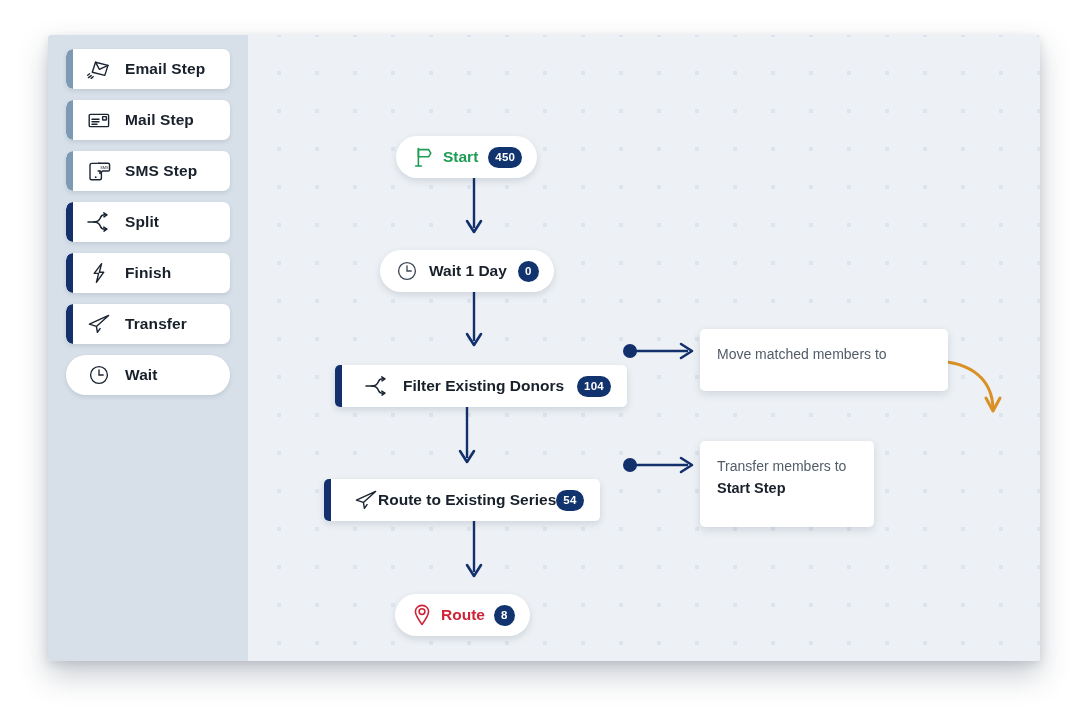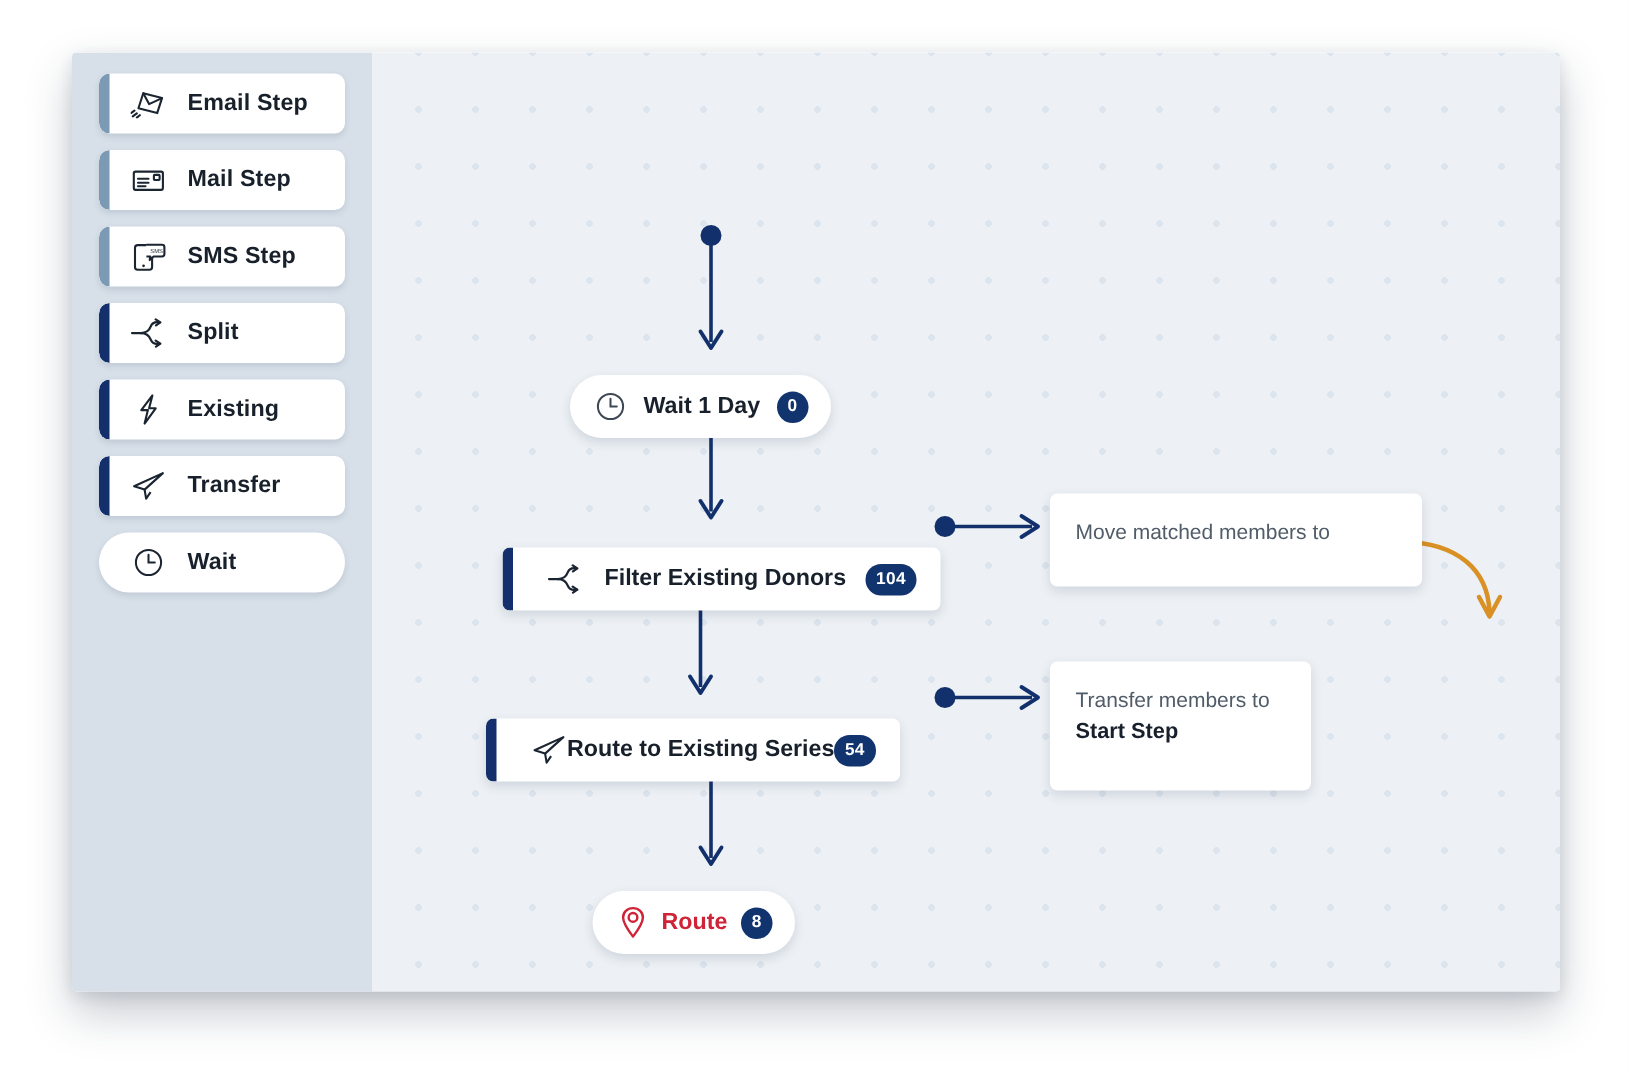--- a/index.html
+++ b/index.html
@@ -218,21 +218,21 @@
       <span class="p-label">Split</span>
     </div>
 
     <div class="palette-item">
       <span class="accent" style="background:#13306d"></span>
       <span class="p-icon">
         <svg width="20" height="22" viewBox="0 0 20 22" fill="none" stroke="#1b2431" stroke-width="1.4" stroke-linejoin="round">
           <path d="M12.6 1.6 L5.2 11.4 H9.6 L7.4 20.4 L14.8 10.2 H10.4 Z"></path>
         </svg>
       </span>
-      <span class="p-label">Existing</span>
+      <span class="p-label">Finish</span>
     </div>
 
     <div class="palette-item">
       <span class="accent" style="background:#13306d"></span>
       <span class="p-icon">
         <svg width="24" height="22" viewBox="0 0 24 22" fill="none" stroke="#1b2431" stroke-width="1.4" stroke-linejoin="round">
           <path d="M21.6 2.4 L2.4 11.2 L9.4 13.4 Z"></path>
           <path d="M9.4 13.4 L10.4 19.4 L13.4 15.1"></path>
         </svg>
       </span>
@@ -292,20 +292,31 @@
         <path d="M433 423 L444 430 L433 437" fill="none" stroke="#12306b" stroke-width="2.6" stroke-linecap="round" stroke-linejoin="round"></path>
       </g>
 
       <g>
         <circle cx="687" cy="326" r="8" fill="#d99024"></circle>
         <path d="M687 326 C724 327 744 345 745 373" fill="none" stroke="#d99024" stroke-width="3" stroke-linecap="round"></path>
         <path d="M738 363 L745 376 L752 363" fill="none" stroke="#d99024" stroke-width="3" stroke-linecap="round" stroke-linejoin="round"></path>
       </g>
     </svg>
 
+    <div class="node pill" style="left:148px; top:101px; padding:0 15px 0 16px; gap:10px;">
+      <span class="n-icon">
+        <svg width="21" height="22" viewBox="0 0 21 22" fill="none" stroke="#1f9d55" stroke-width="1.6" stroke-linecap="round" stroke-linejoin="round">
+          <path d="M6.4 2.6 V20"></path>
+          <path d="M6.4 3.6 H16.6 L18.8 7.2 L16.6 10.8 H6.4 Z"></path>
+          <path d="M3.6 20 H9.4"></path>
+        </svg>
+      </span>
+      <span class="n-label green">Start</span>
+      <span class="badge">450</span>
+    </div>
 
     <div class="node pill" style="left:132px; top:215px; padding:0 15px 0 16px; gap:11px;">
       <span class="n-icon">
         <svg width="22" height="22" viewBox="0 0 22 22" fill="none" stroke="#3e4854" stroke-width="1.35" stroke-linecap="round">
           <circle cx="11" cy="11" r="8.4"></circle>
           <path d="M11 5.8 V11 H15.2"></path>
         </svg>
       </span>
       <span class="n-label">Wait 1 Day</span>
       <span class="badge">0</span>

